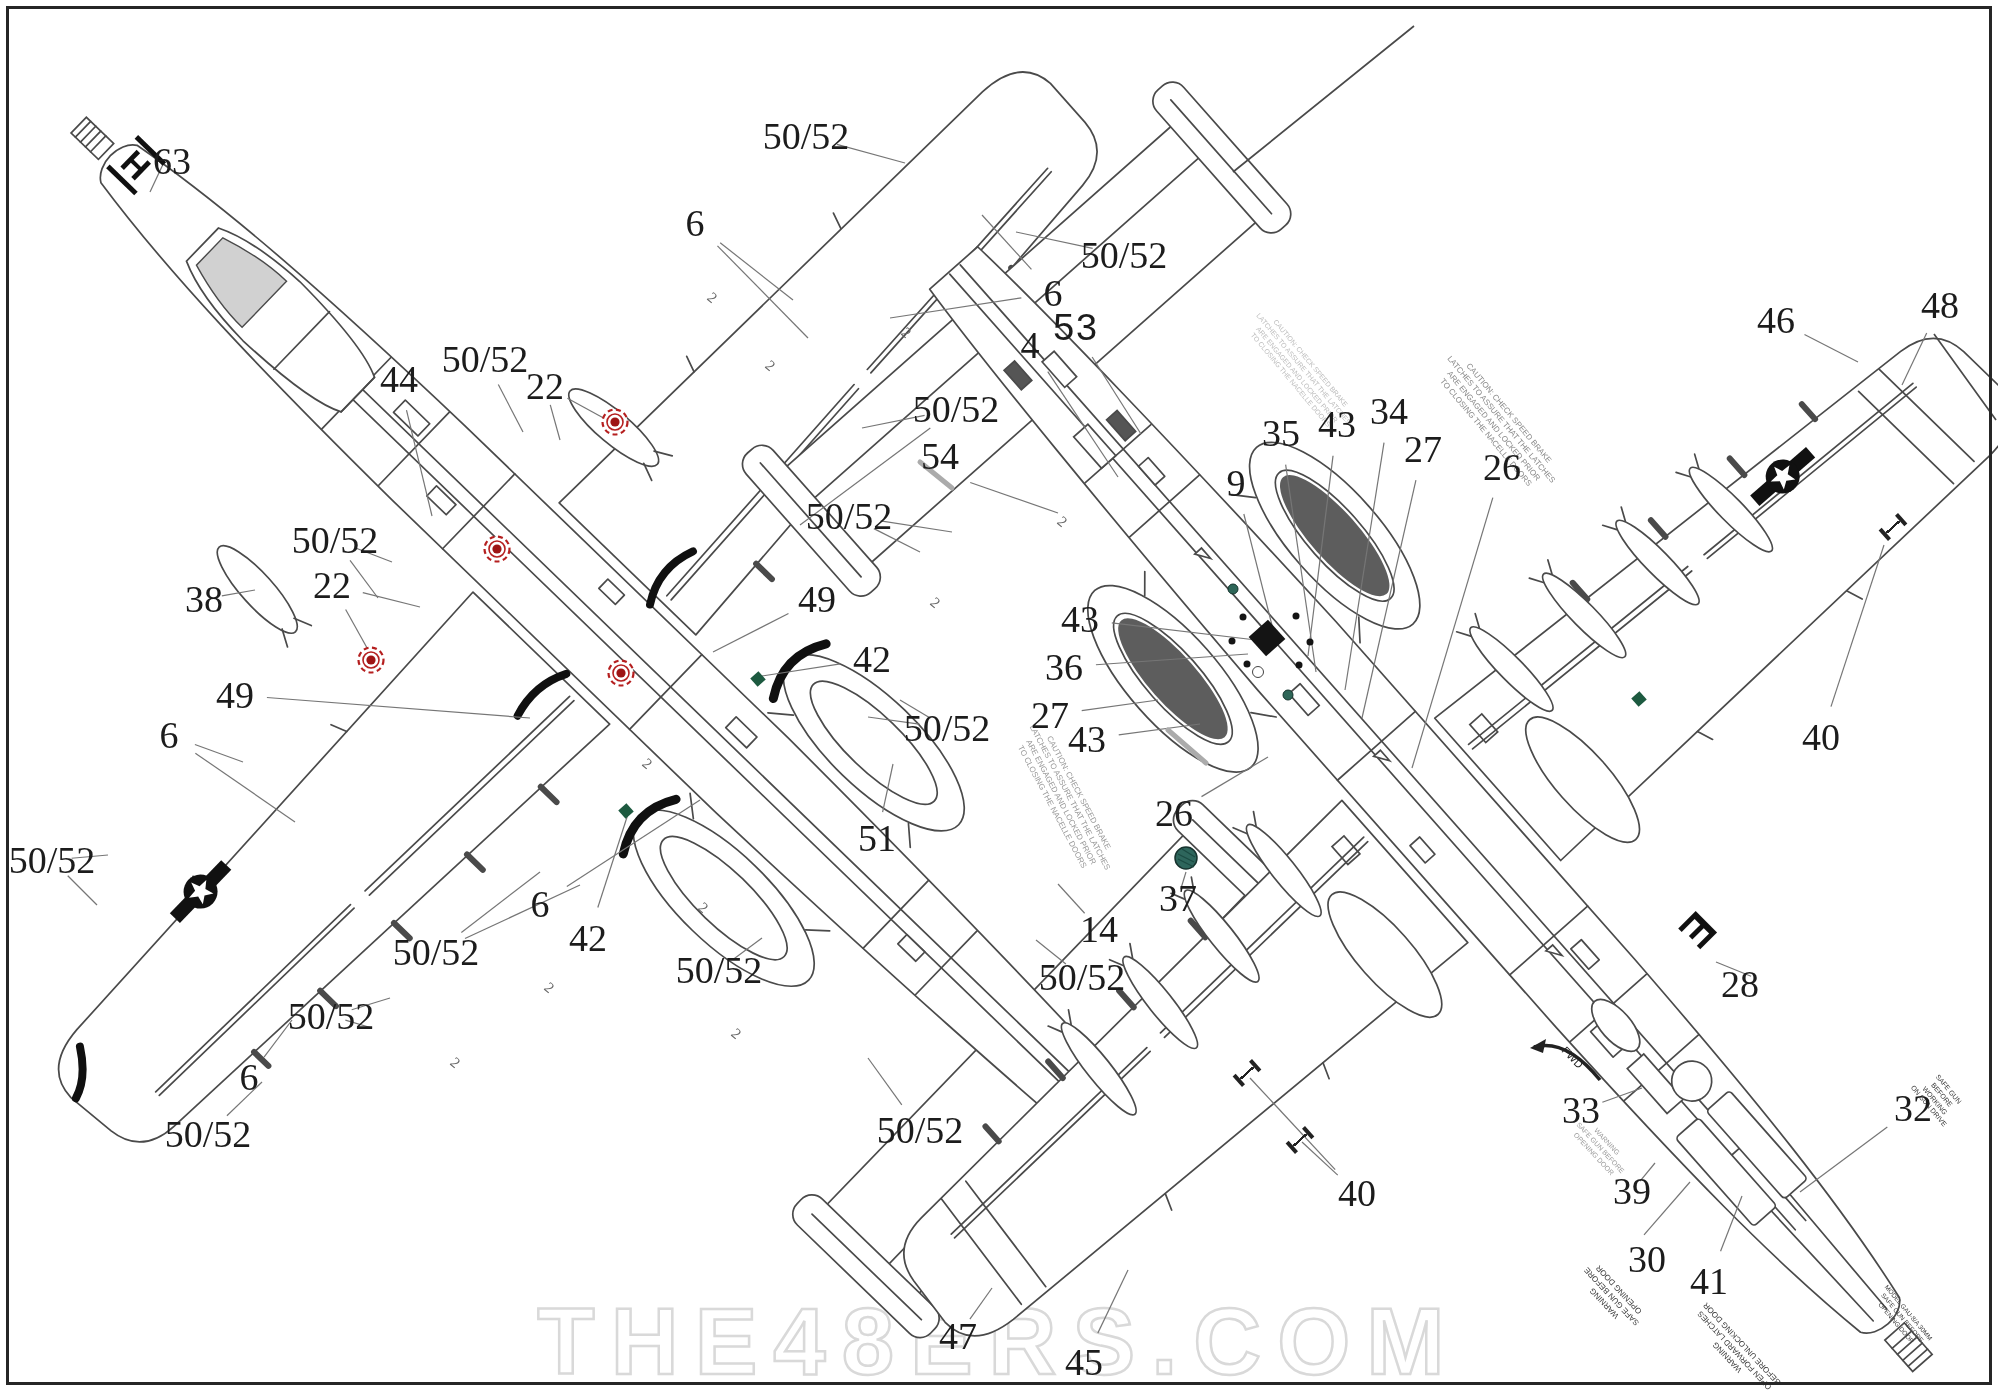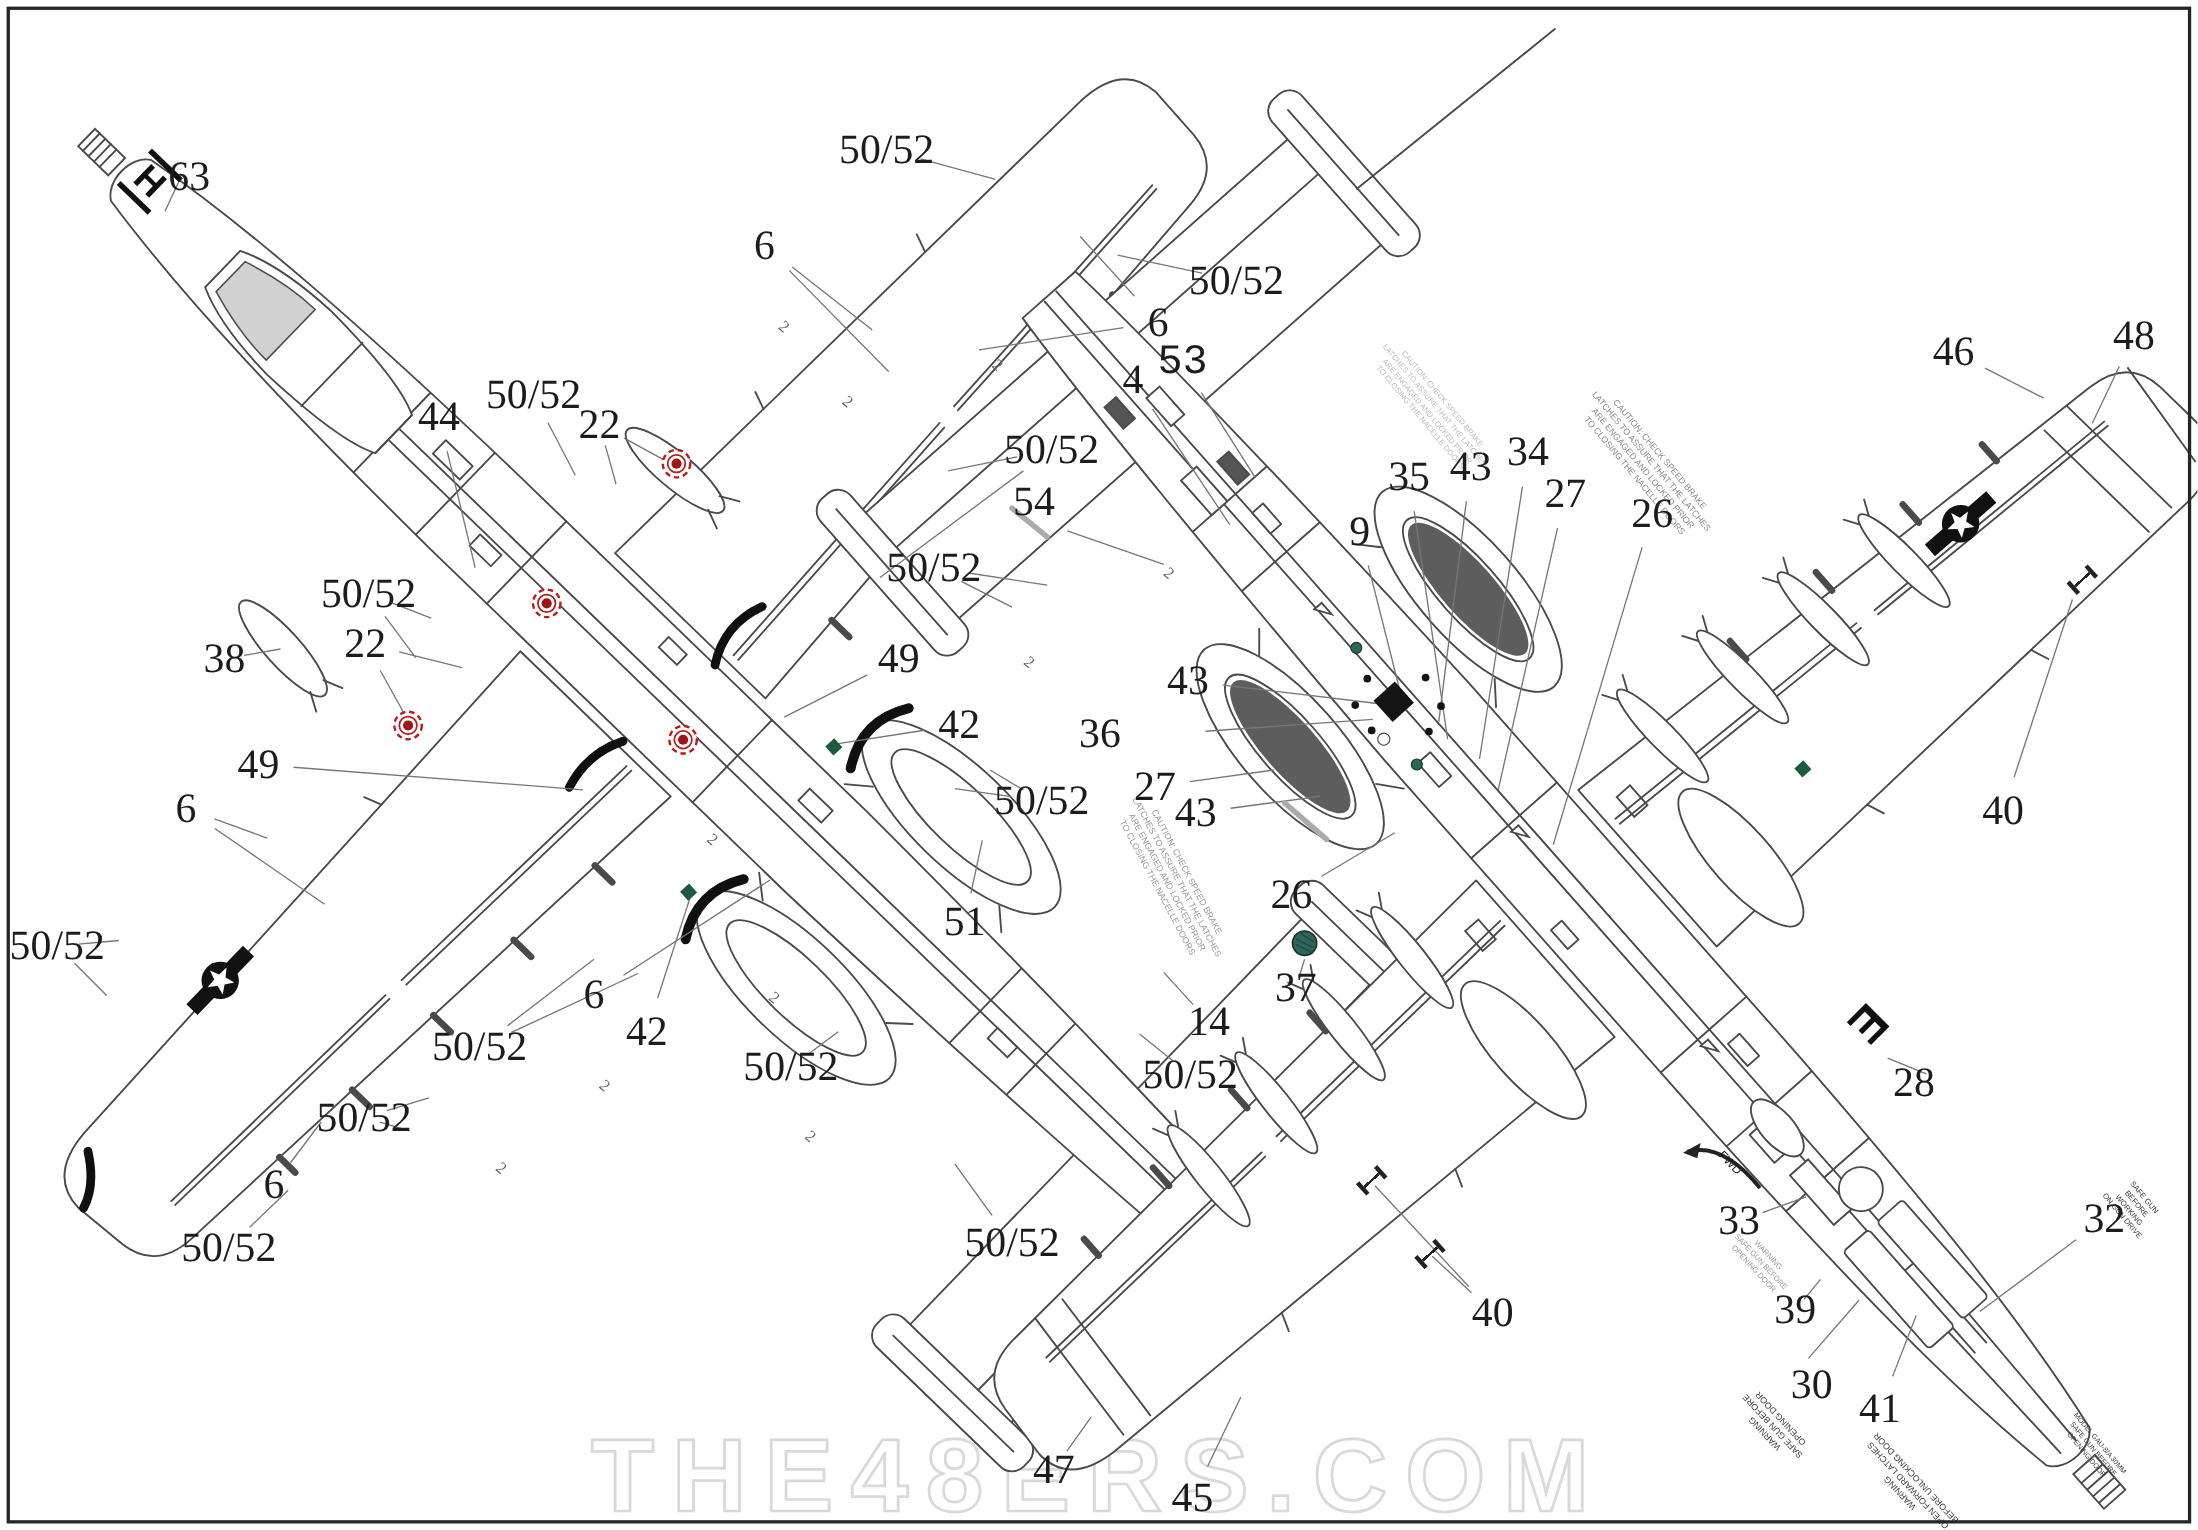--- a/index.html
+++ b/index.html
@@ -334,21 +334,21 @@
       <div class="callout" style="left: 335px; top: 540px;">50/52</div>
       <div class="callout" style="left: 332px; top: 585px;">22</div>
       <div class="callout" style="left: 204px; top: 599px; text-align: center;">38</div>
       <div class="callout" style="left: 235px; top: 695px;">49</div>
       <div class="callout" style="left: 169px; top: 735px;">6</div>
       <div class="callout" style="left: 52px; top: 860px;">50/52</div>
       <div class="callout" style="left: 817px; top: 599px;">49</div>
       <div class="callout" style="left: 872px; top: 659px;">42</div>
       <div class="callout" style="left: 947px; top: 728px;">50/52</div>
       <div class="callout" style="left: 1080px; top: 619px;">43</div>
-      <div class="callout" style="left: 1000px; top: 667px;">36</div>
+      <div class="callout" style="left: 1064px; top: 667px;">36</div>
       <div class="callout" style="left: 1050px; top: 715px;">27</div>
       <div class="callout" style="left: 1087px; top: 739px;">43</div>
       <div class="callout" style="left: 1174px; top: 813px;">26</div>
       <div class="callout" style="left: 1178px; top: 898px;">37</div>
       <div class="callout" style="left: 877px; top: 838px;">51</div>
       <div class="callout" style="left: 540px; top: 904px;">6</div>
       <div class="callout" style="left: 588px; top: 938px;">42</div>
       <div class="callout" style="left: 436px; top: 952px;">50/52</div>
       <div class="callout" style="left: 719px; top: 970px;">50/52</div>
       <div class="callout" style="left: 1099px; top: 929px;">14</div>

